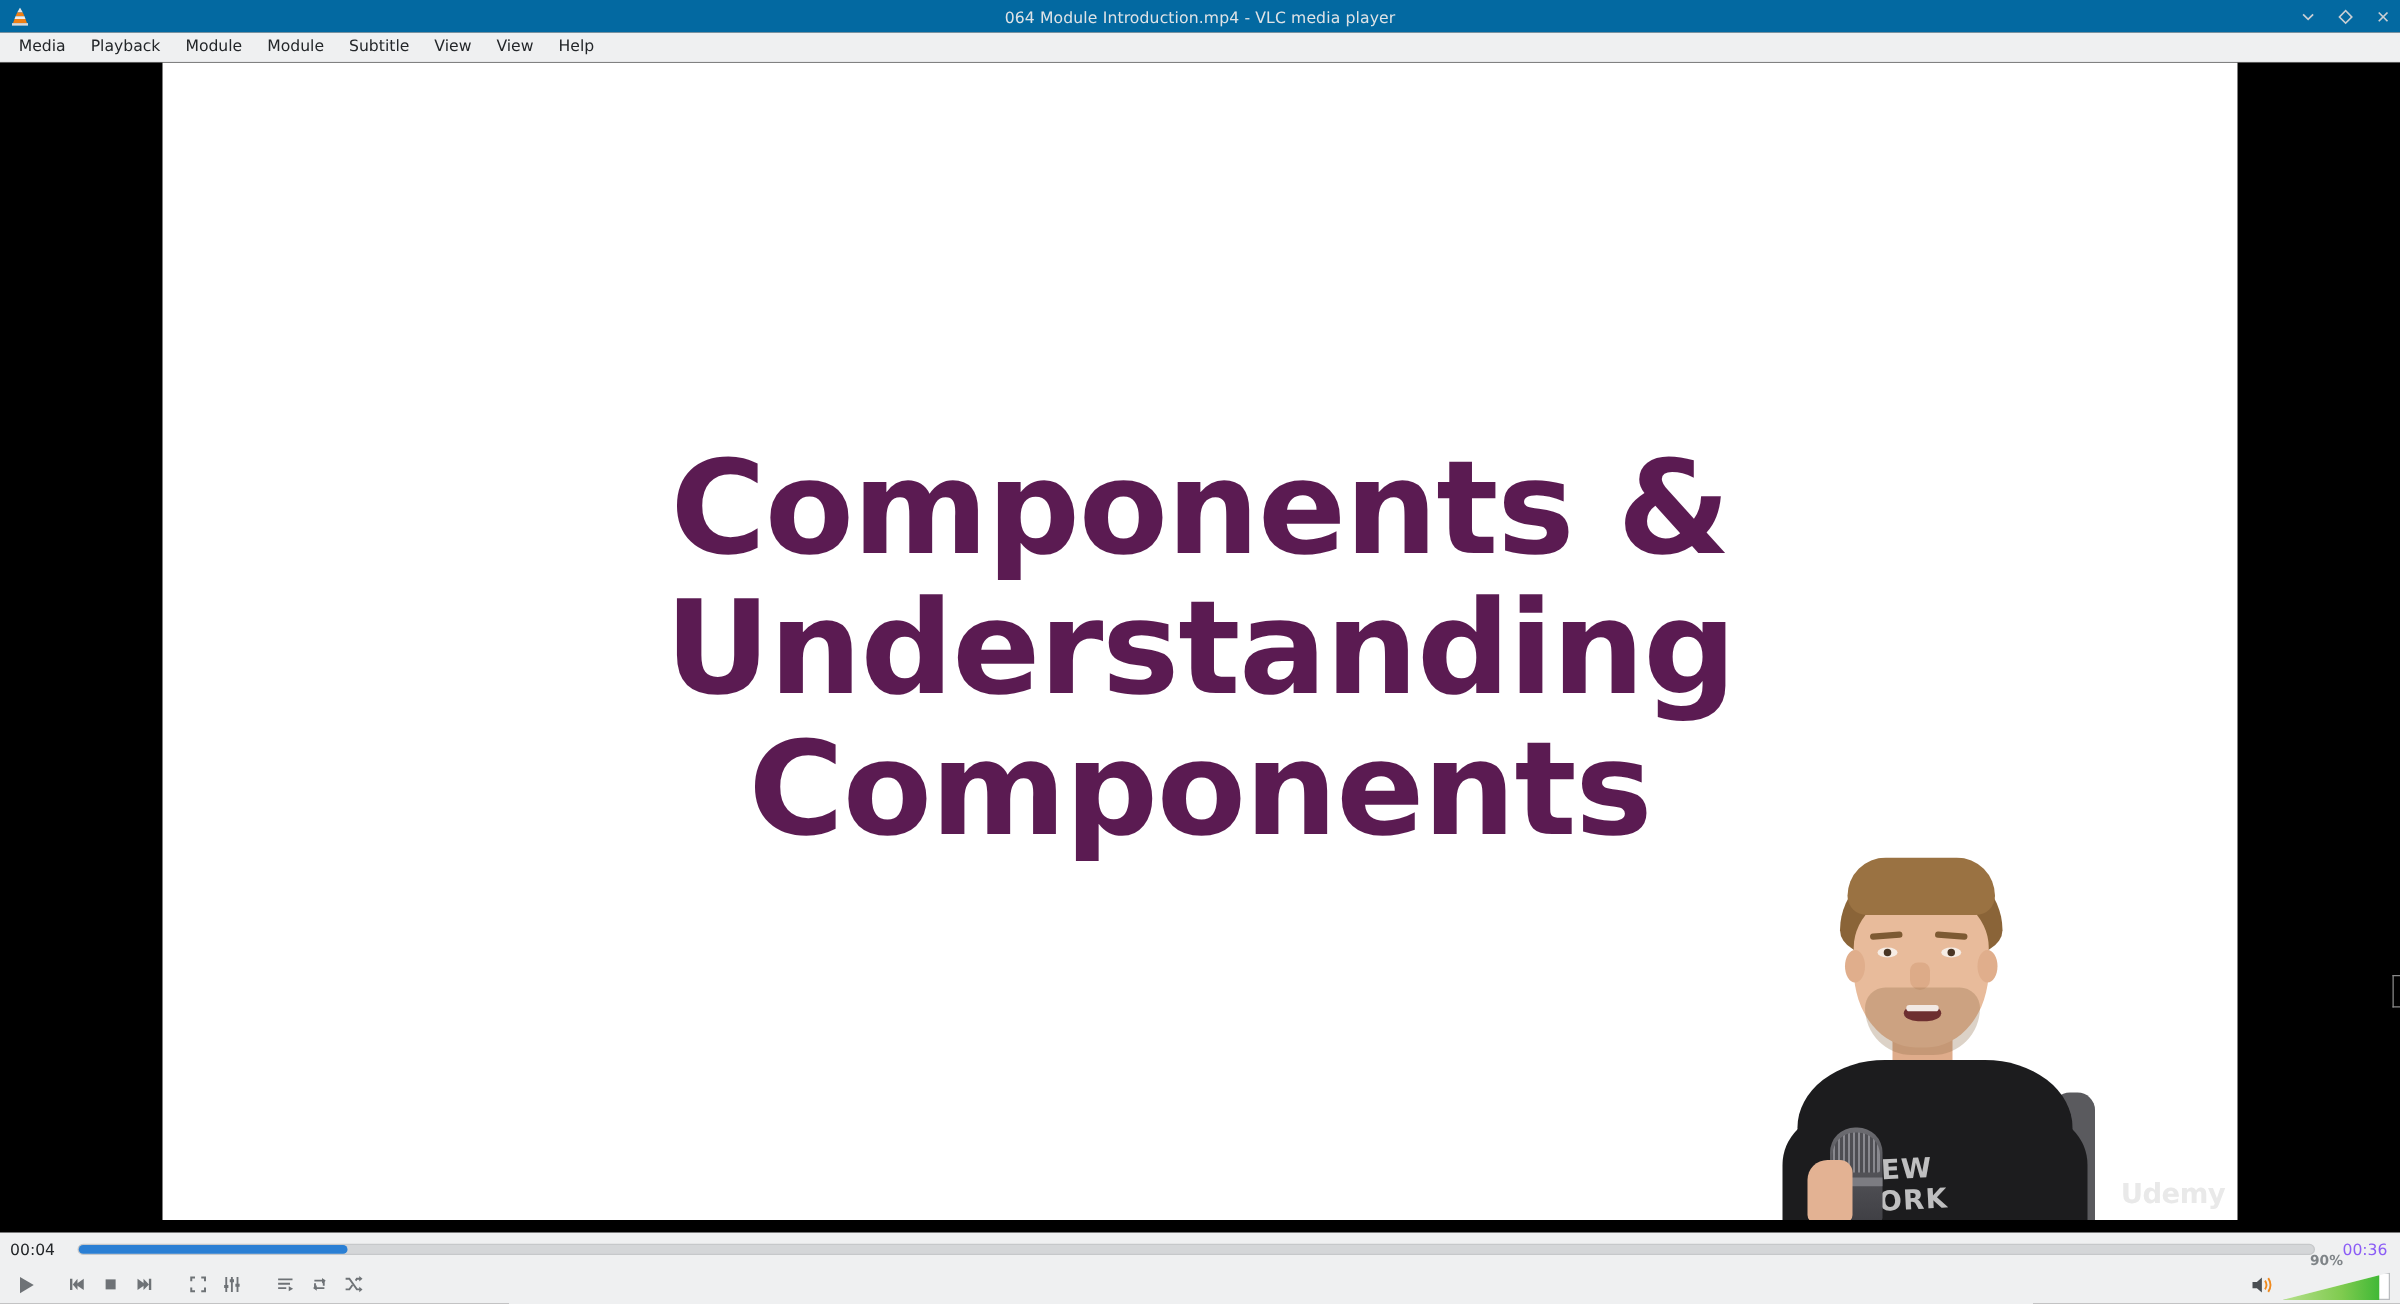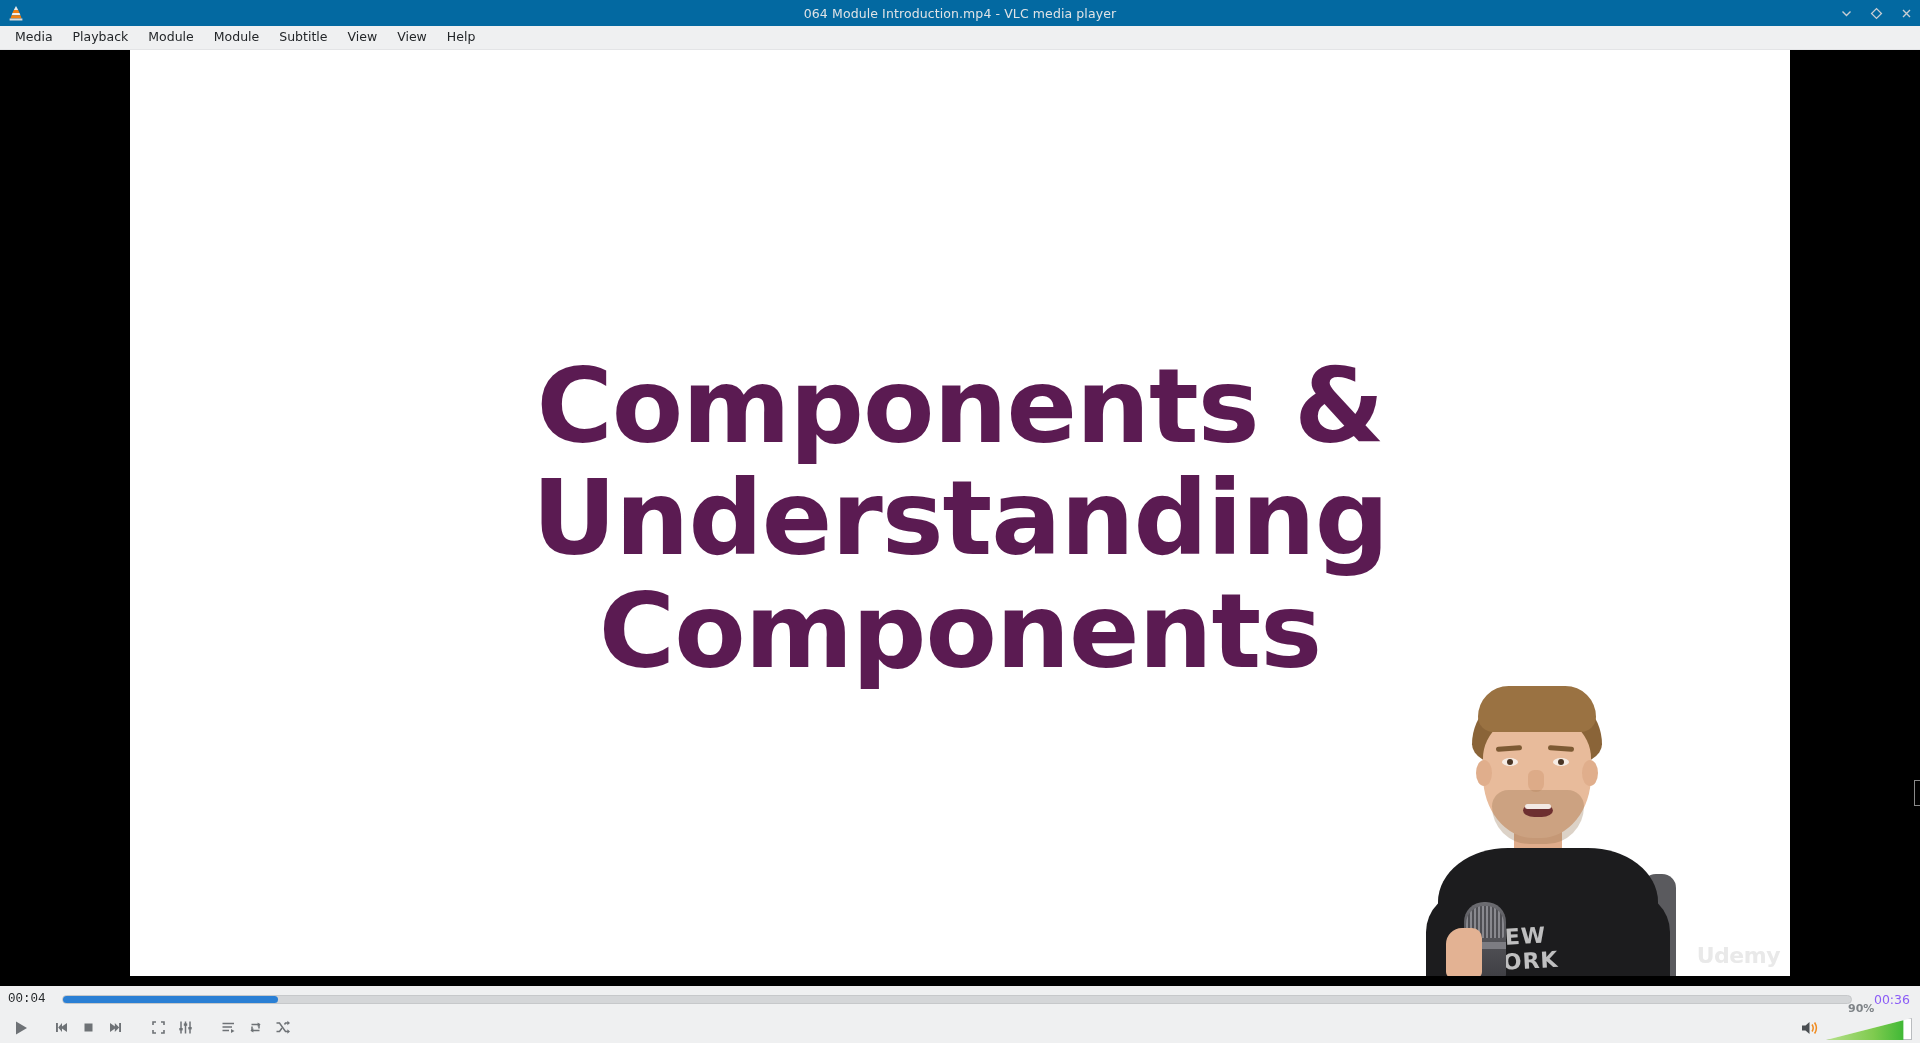--- a/index.html
+++ b/index.html
@@ -207,21 +207,21 @@
   .controlbar{
     position:absolute; left:0; top:986px; width:1920px; height:57px;
     background:#eff0f1;
   }
   .seekrow{
     position:absolute; left:0; top:0; width:1920px; height:26px;
     display:flex; align-items:center;
   }
   .time-elapsed{
     width:56px; text-align:left; padding-left:8px;
-    font-size:12.5px; color:#232629;font-family:Liberation Mono, monospace;
+    font-size:12.5px; color:#232629;
   }
   .time-total{
     width:62px; text-align:right; padding-right:10px;
     font-size:12.5px; color:#8b5cf6;
   }
   .seekbar{
     flex:1; height:9px; margin:0 6px;
     background:#d4d6d8; border-radius:5px; position:relative;
     border:1px solid #c6c8ca;
   }

